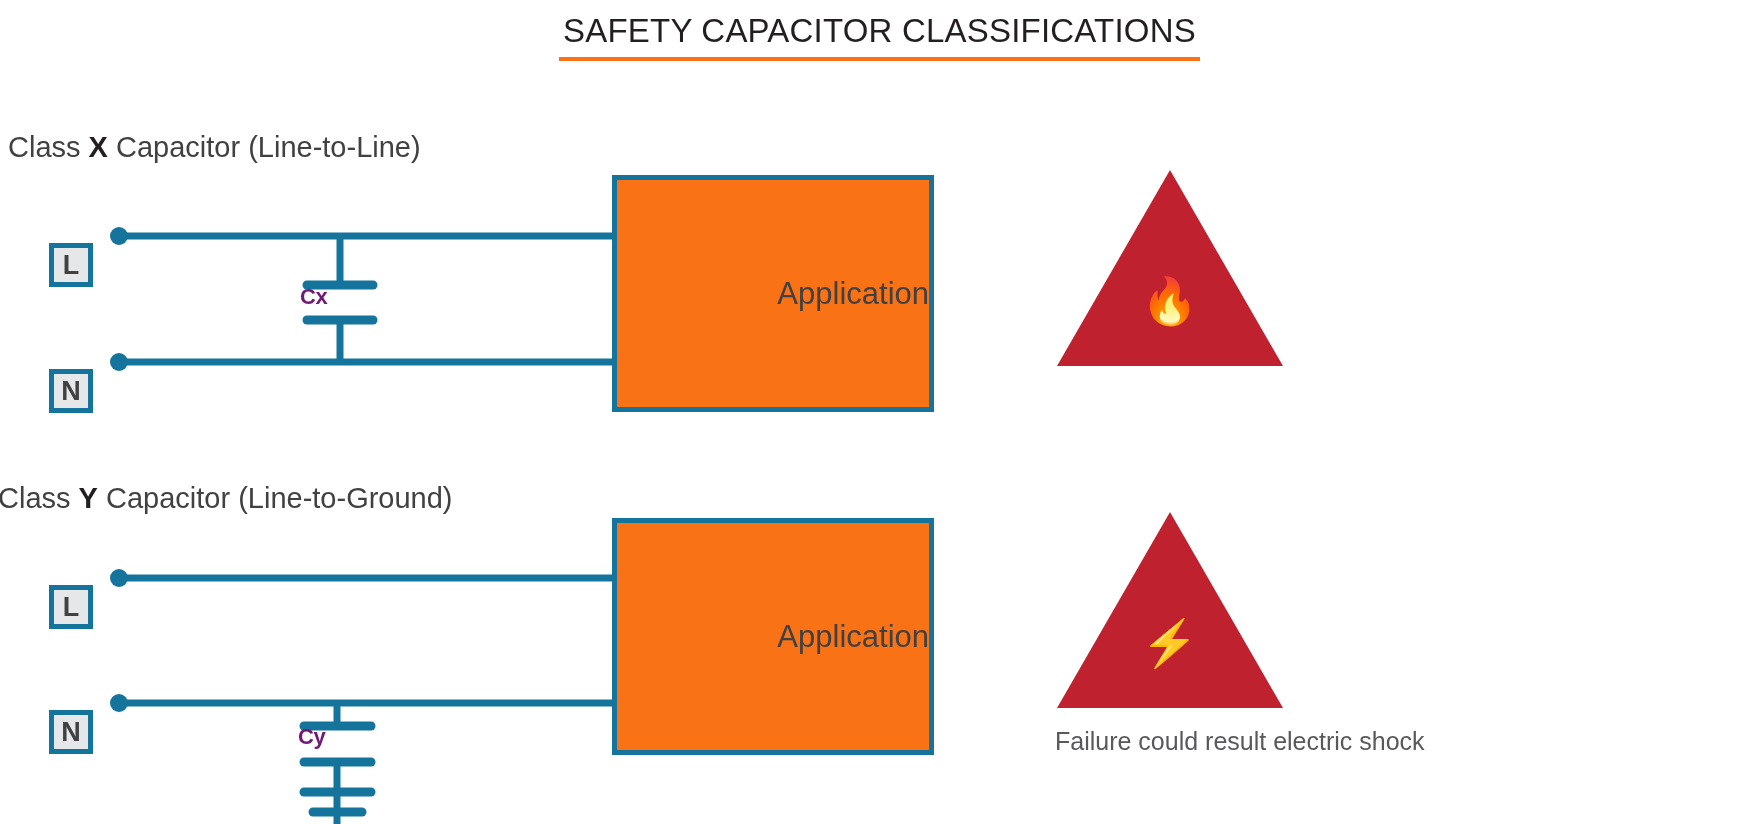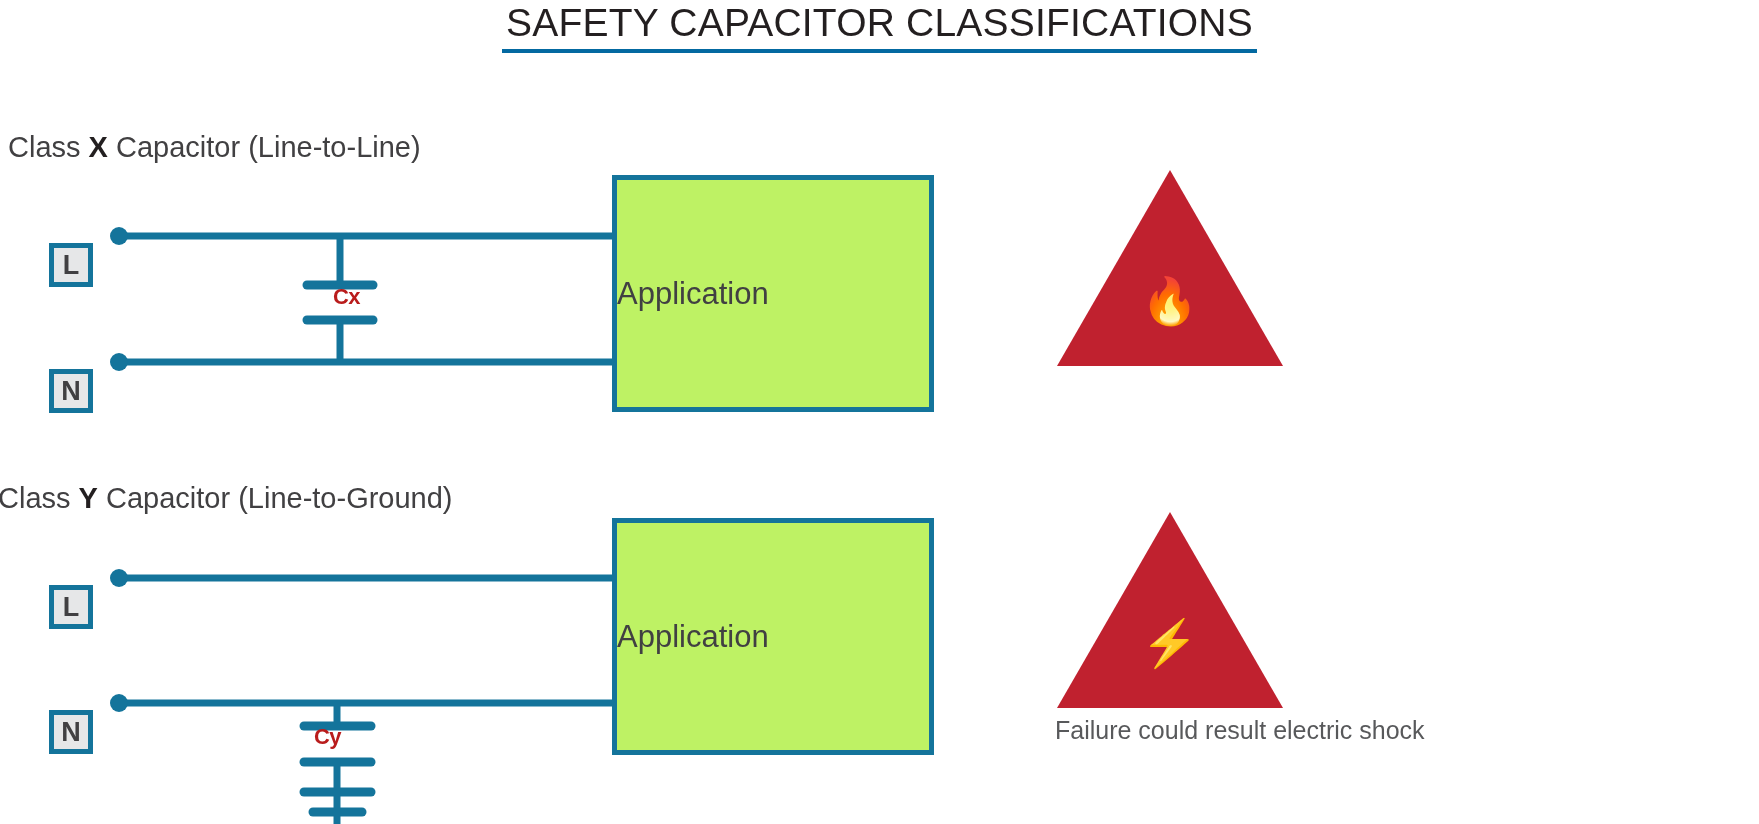--- a/index.html
+++ b/index.html
@@ -20,27 +20,28 @@
   
   .title-wrap {
     position: absolute;
     left: 0;
     top: 0;
     width: 1759px;
     text-align: center;
   }
   .page-title {
     display: inline-block;
-    font-size: 39px;
+    font-size: 33px;
     font-weight: 400;
     letter-spacing: 0.2px;
     color: #231f20;
     line-height: 40px;
     padding: 3px 4px 6px 4px;
-    border-bottom: 4px solid #0369a1;
+    border-bottom: 4px solid #f97316;
+    margin-top: 8px;
   }
 
   
   .section-heading {
     position: absolute;
     font-size: 29px;
     font-weight: 400;
     color: #414042;
     white-space: nowrap;
     line-height: 34px;
@@ -76,24 +77,24 @@
     line-height: 34px;
     text-align: center;
     font-family: "Liberation Sans", sans-serif;
   }
 
   
   .app-box {
     position: absolute;
     box-sizing: border-box;
     border: 5px solid #14749b;
-    background: #bef264;
+    background: #f97316;
     display: flex;
     align-items: center;
-    justify-content: flex-start;
+    justify-content: flex-end;
   }
   .app-box .app-label {
     font-size: 31px;
     color: #414042;
     font-weight: 400;
   }
   #app-box-x { left: 612px; top: 175px; width: 322px; height: 237px; }
   #app-box-y { left: 612px; top: 518px; width: 322px; height: 237px; }
 
   
@@ -122,36 +123,36 @@
   }
   .warn-caption {
     margin-top: 9px;
     font-size: 25px;
     color: #58595b;
     white-space: nowrap;
     font-weight: 400;
   }
   #warning-x { left: 1055px; top: 170px; }
   #warning-y { left: 1055px; top: 512px; }
-  #warning-y .warn-caption { margin-top: 8px; }
+  #warning-y .warn-caption { margin-top: 19px; }
   #warning-x .warn-caption { position: relative; left: 0; }
 
   
   .cap-label {
     position: absolute;
     font-size: 22px;
     font-weight: 700;
-    color: #b91c1c;
+    color: #701a75;
     letter-spacing: -0.5px;
     line-height: 24px;
-    text-align: right;
+    text-align: left;
     white-space: nowrap;
   }
   #cap-label-cx { left: 300px; top: 285px; width: 60px; }
-  #cap-label-cy { left: 281px; top: 725px; width: 60px; }
+  #cap-label-cy { left: 298px; top: 725px; width: 60px; }
 </style>
 </head>
 <body>
 
 <div class="title-wrap">
   <div class="page-title">SAFETY CAPACITOR CLASSIFICATIONS</div>
 </div>
 
 <div class="section-heading" id="heading-x">
   <span>Class </span><b>X</b><span> Capacitor (Line-to-Line)</span>

